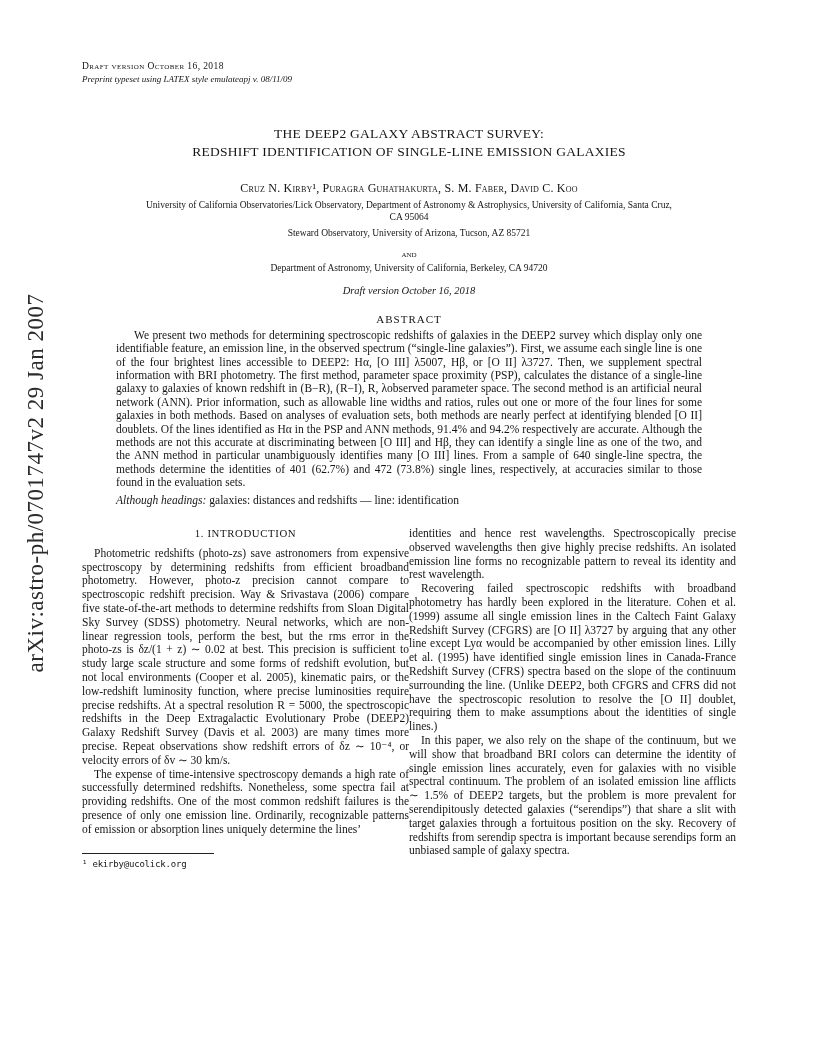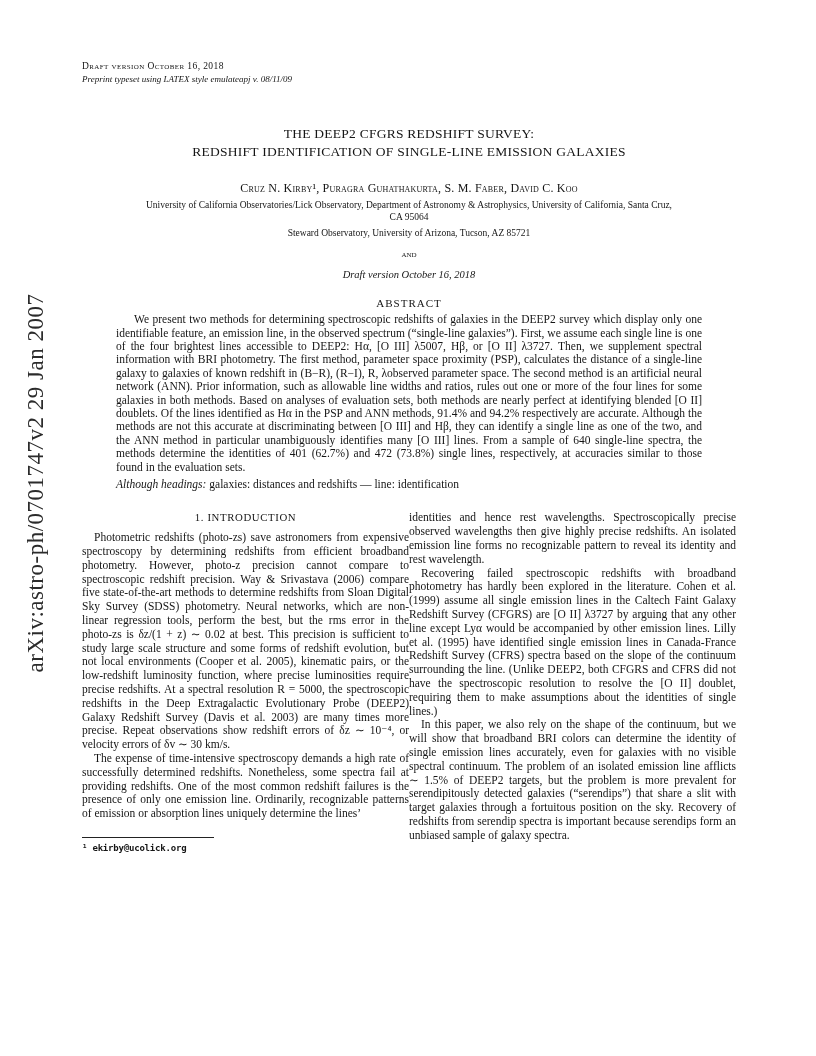--- a/index.html
+++ b/index.html
@@ -112,50 +112,50 @@
   }
   .footnote-rule {
     width: 132px;
     border-top: 1px solid #222;
     margin-bottom: 4px;
   }
   .footnote-text {
     font-size: 9px;
     font-family: "DejaVu Sans Mono", monospace;
     letter-spacing: -0.2px;
-    font-weight: bold;
   }
 </style>
 </head>
 <body>
 
 <div class="page">
 
   <div class="arxiv-stamp">arXiv:astro-ph/0701747v2  29 Jan 2007</div>
 
   <div class="content">
 
     <div class="draft-header">
       <div class="draft-line1">Draft version October 16, 2018</div>
       <div class="draft-line2">Preprint typeset using LATEX style emulateapj v. 08/11/09</div>
     </div>
 
     <div class="title-block">
-      <div>THE DEEP2 CFGRS REDSHIFT SURVEY:</div>
+      <div>THE DEEP2 GALAXY ABSTRACT SURVEY:</div>
       <div>REDSHIFT IDENTIFICATION OF SINGLE-LINE EMISSION GALAXIES</div>
     </div>
 
     <div class="authors-block">
       <div class="author-names">Cruz N. Kirby¹, Puragra Guhathakurta, S. M. Faber, David C. Koo</div>
       <div class="affiliation">University of California Observatories/Lick Observatory, Department of Astronomy &amp; Astrophysics, University of California, Santa Cruz, CA 95064</div>
 
       <div class="affiliation">Steward Observatory, University of Arizona, Tucson, AZ 85721</div>
 
       <div class="and-connector">and</div>
 
+      <div class="affiliation">Department of Astronomy, University of California, Berkeley, CA 94720</div>
 
       <div class="draft-note">Draft version October 16, 2018</div>
     </div>
 
     <div class="abstract-heading">ABSTRACT</div>
 
     <div class="abstract-body">We present two methods for determining spectroscopic redshifts of galaxies in the DEEP2 survey which display only one identifiable feature, an emission line, in the observed spectrum (“single-line galaxies”). First, we assume each single line is one of the four brightest lines accessible to DEEP2: Hα, [O III] λ5007, Hβ, or [O II] λ3727. Then, we supplement spectral information with BRI photometry. The first method, parameter space proximity (PSP), calculates the distance of a single-line galaxy to galaxies of known redshift in (B−R), (R−I), R, λobserved parameter space. The second method is an artificial neural network (ANN). Prior information, such as allowable line widths and ratios, rules out one or more of the four lines for some galaxies in both methods. Based on analyses of evaluation sets, both methods are nearly perfect at identifying blended [O II] doublets. Of the lines identified as Hα in the PSP and ANN methods, 91.4% and 94.2% respectively are accurate. Although the methods are not this accurate at discriminating between [O III] and Hβ, they can identify a single line as one of the two, and the ANN method in particular unambiguously identifies many [O III] lines. From a sample of 640 single-line spectra, the methods determine the identities of 401 (62.7%) and 472 (73.8%) single lines, respectively, at accuracies similar to those found in the evaluation sets.</div>
 
     <div class="subject-headings">
       <span class="subject-label">Although headings:</span>

